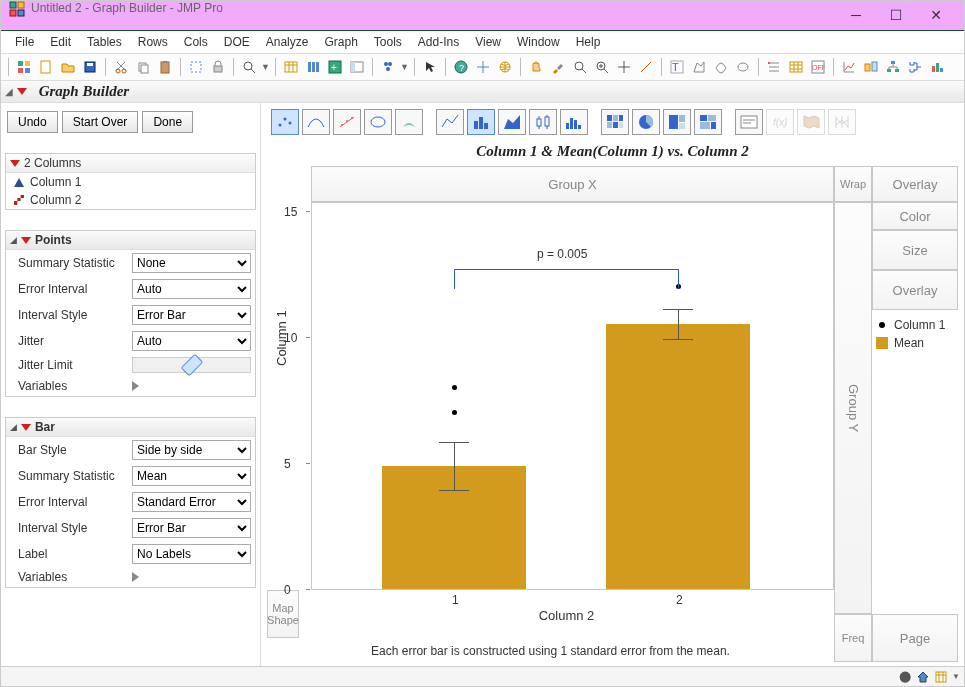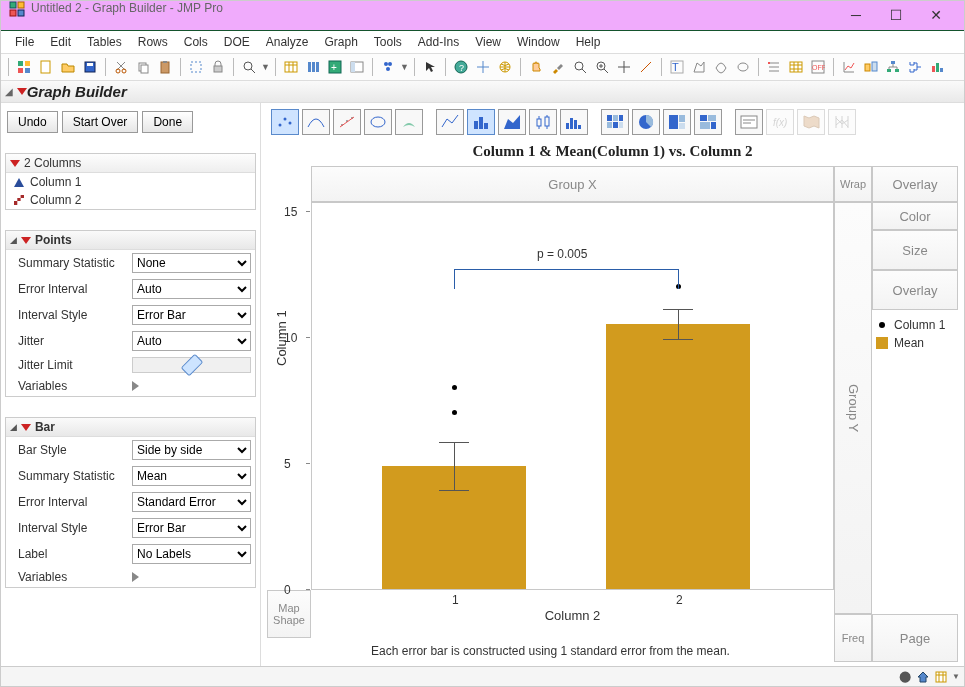--- a/index.html
+++ b/index.html
@@ -9,21 +9,21 @@
 .titlebar .title { flex: 1; color: #666; font-size: 12px; }
 .winbtn { width: 40px; height: 28px; display: flex; align-items: center; justify-content: center; font-size: 14px; color: #333; }
 .menubar { display: flex; gap: 0; padding: 2px 6px; border-bottom: 1px solid #ddd; }
 .menubar span { padding: 2px 8px; cursor: default; }
 .toolbar { display: flex; align-items: center; padding: 3px 4px; border-bottom: 1px solid #ddd; gap: 2px; background: #fcfcfc; }
 .tbtn { width: 20px; height: 20px; display: flex; align-items: center; justify-content: center; border: 1px solid transparent; }
 .tsep { width: 1px; height: 18px; background: #bbb; margin: 0 3px; }
 .content { flex: 1; display: flex; flex-direction: column; overflow: hidden; }
 .gb-head { display: flex; align-items: center; padding: 2px 4px; border-bottom: 1px solid #ddd; background: linear-gradient(#fafafa,#e9e9e9); }
 .gb-head .disclosure { font-size: 10px; color: #666; margin-right: 4px; }
-.gb-head .title { font-weight: bold; font-size: 15px; font-style: italic; font-family: Liberation Sans, sans-serif; color: #222; }
+.gb-head .title { font-weight: bold; font-size: 15px; font-style: italic; font-family: Liberation Serif, serif; color: #222; margin-left: 12px; }
 .gb-body { flex: 1; display: flex; overflow: hidden; }
 .left-panel { width: 260px; border-right: 1px solid #ddd; padding: 4px; display: flex; flex-direction: column; gap: 16px; overflow: hidden; }
 .btnrow { display: flex; gap: 4px; padding: 4px 2px; }
 .btn { padding: 3px 10px; background: linear-gradient(#fff,#e6e6e6); border: 1px solid #999; font-size: 12px; }
 .colbox { border: 1px solid #ccc; }
 .colhead { background: linear-gradient(#fdfdfd,#eee); padding: 2px 4px; display: flex; align-items: center; gap: 4px; border-bottom: 1px solid #ddd; }
 .redtri { width: 0; height: 0; border-left: 5px solid transparent; border-right: 5px solid transparent; border-top: 7px solid #c22; }
 .colitem { padding: 2px 4px 2px 8px; display: flex; align-items: center; gap: 6px; }
 .symc { width:0; height:0; border-left:5px solid transparent; border-right:5px solid transparent; border-bottom:9px solid #2a4d9b; }
 .syn { width:10px; height:10px; background:#a52a2a; clip-path: polygon(0 100%, 33% 100%, 33% 60%, 66% 60%, 66% 30%, 100% 30%, 100% 0, 66% 0, 66% 30%, 33% 30%, 33% 60%, 0 60%); }
@@ -36,21 +36,21 @@
 .proprow select { flex: 1; height: 20px; font-size: 12px; border: 1px solid #aaa; background: #fff; }
 .slider { flex:1; height: 16px; position: relative; background: #f0f0f0; border:1px solid #ccc; }
 .slider .thumb { position:absolute; left: 45%; top:-3px; width:12px; height:20px; background:#cde4ff; border:1px solid #5a8acb; transform: rotate(45deg); border-radius:2px; }
 .tri-right { width:0; height:0; border-top:5px solid transparent; border-bottom:5px solid transparent; border-left:7px solid #888; }
 .right-area { flex:1; display:flex; flex-direction:column; overflow:hidden; }
 .chartbtns { display:flex; gap:3px; padding:6px 10px; }
 .cbtn { width:28px; height:26px; border:1px solid #999; background:#f8f8f8; display:flex; align-items:center; justify-content:center; }
 .cbtn.active { background:#cfe4ff; border-color:#5a8acb; }
 .cbtn.dim { opacity: 0.35; }
 .cgroup { display:flex; gap:3px; margin-right:10px; }
-.chart-title { text-align:center; font-weight:bold; font-size:15px; font-family: Georgia, serif; color:#222; padding: 2px 0 6px; }
+.chart-title { text-align:center; font-weight:bold; font-size:15px; font-family: Georgia, serif; font-style: italic; color:#222; padding: 2px 0 6px; }
 .chart-zone { flex:1; display:flex; padding:0 6px 4px 6px; overflow:hidden; }
 .plot-col { flex:1; display:flex; flex-direction:column; }
 .dropzone { border:1px solid #c8c8c8; background:linear-gradient(#fcfcfc,#f3f3f3); color:#888; display:flex; align-items:center; justify-content:center; font-size:13px; }
 .dz-gx { height:36px; }
 .plot-row { flex:1; display:flex; }
 .yaxis-zone { width:44px; display:flex; flex-direction:column; }
 .plot { flex:1; position:relative; border:1px solid #c8c8c8; background:#fff; }
 .ylabel { position:absolute; left:-38px; top:50%; transform: rotate(-90deg) translateX(30px); transform-origin: left top; font-size:13px; }
 .ytick { position:absolute; left:-28px; font-size:12px; color:#333; }
 .xtick { position:absolute; bottom:-18px; font-size:12px; }
@@ -609,21 +609,21 @@
               <div class="pline-v" style="left:142px; top:66px; height:20px"></div>
               <div class="pline" style="left:142px; top:66px; width:224px"></div>
               <div class="pline-v" style="left:366px; top:66px; height:20px"></div>
               <span class="ptext" style="left:225px; top:44px">p  =  0.005</span>
 
               <span class="xtick" style="left:140px">1</span>
               <span class="xtick" style="left:364px">2</span>
             </div>
           </div>
           <div style="display:flex">
-            <div style="width:44px;">
+            <div style="width:32px;">
                 <div class="dropzone" style="height:48px; writing-mode:horizontal-tb; font-size:11px; text-align:center; line-height:1.1; padding:6px 2px">
                   <span>Map Shape</span>
                 </div>
               </div>
             <div style="flex:1">
               <div class="xlabel">Column 2</div>
             </div>
           </div>
           <div class="footer-note">Each error bar is constructed using 1 standard error from the mean.</div>
         </div>

